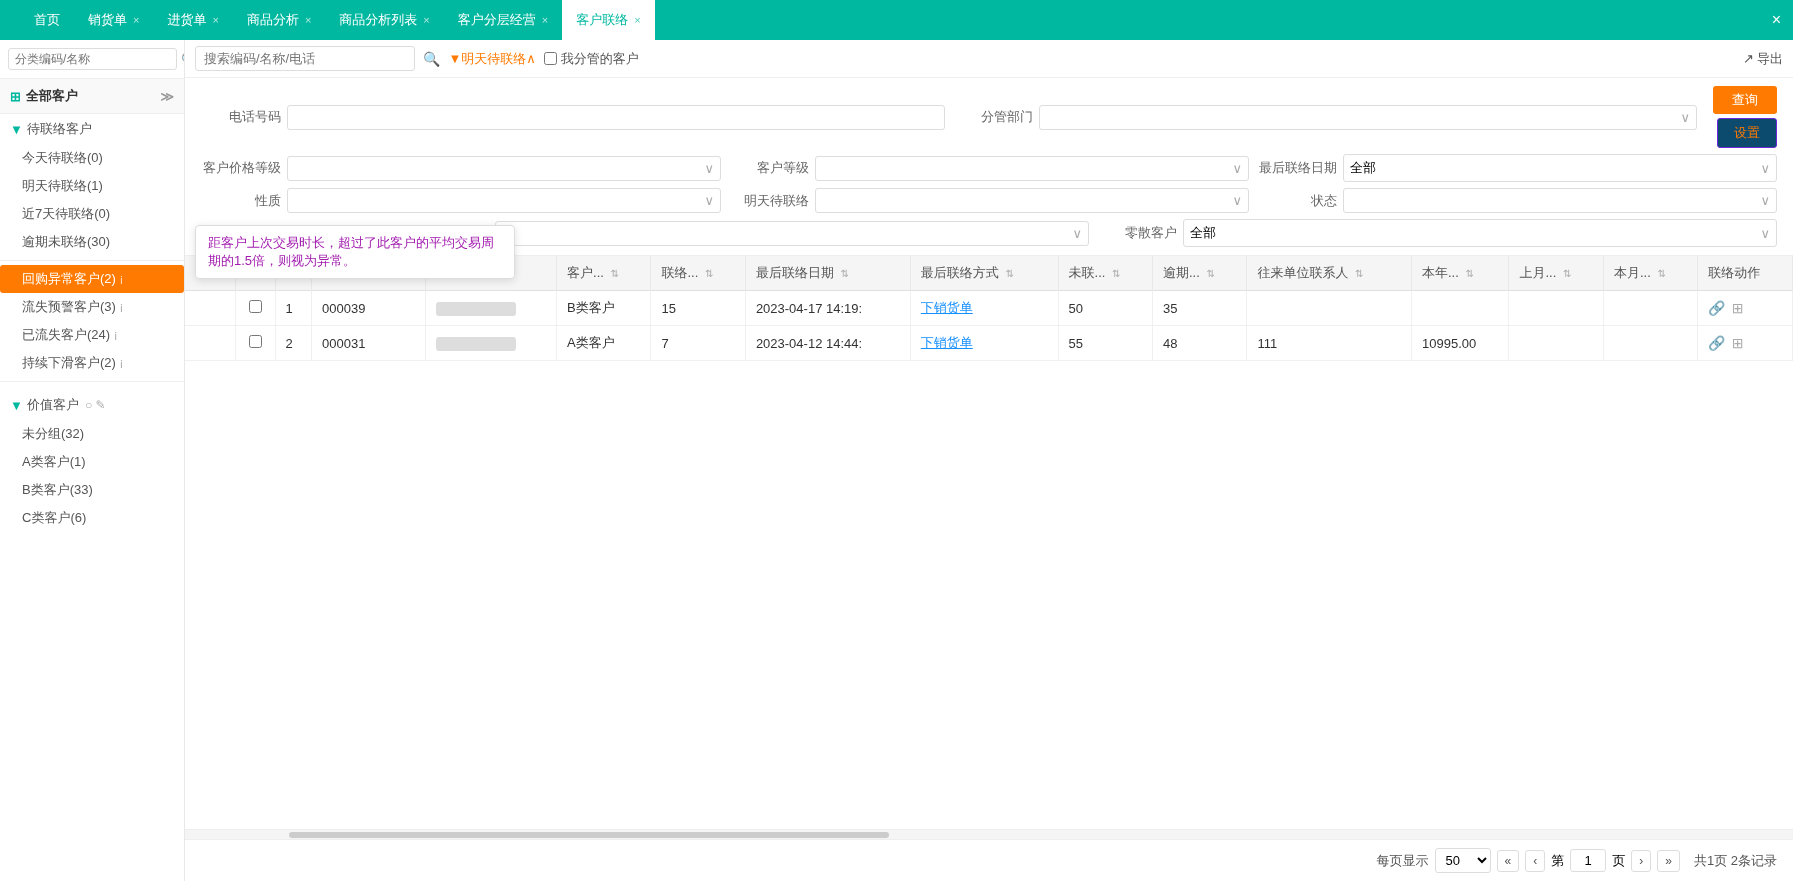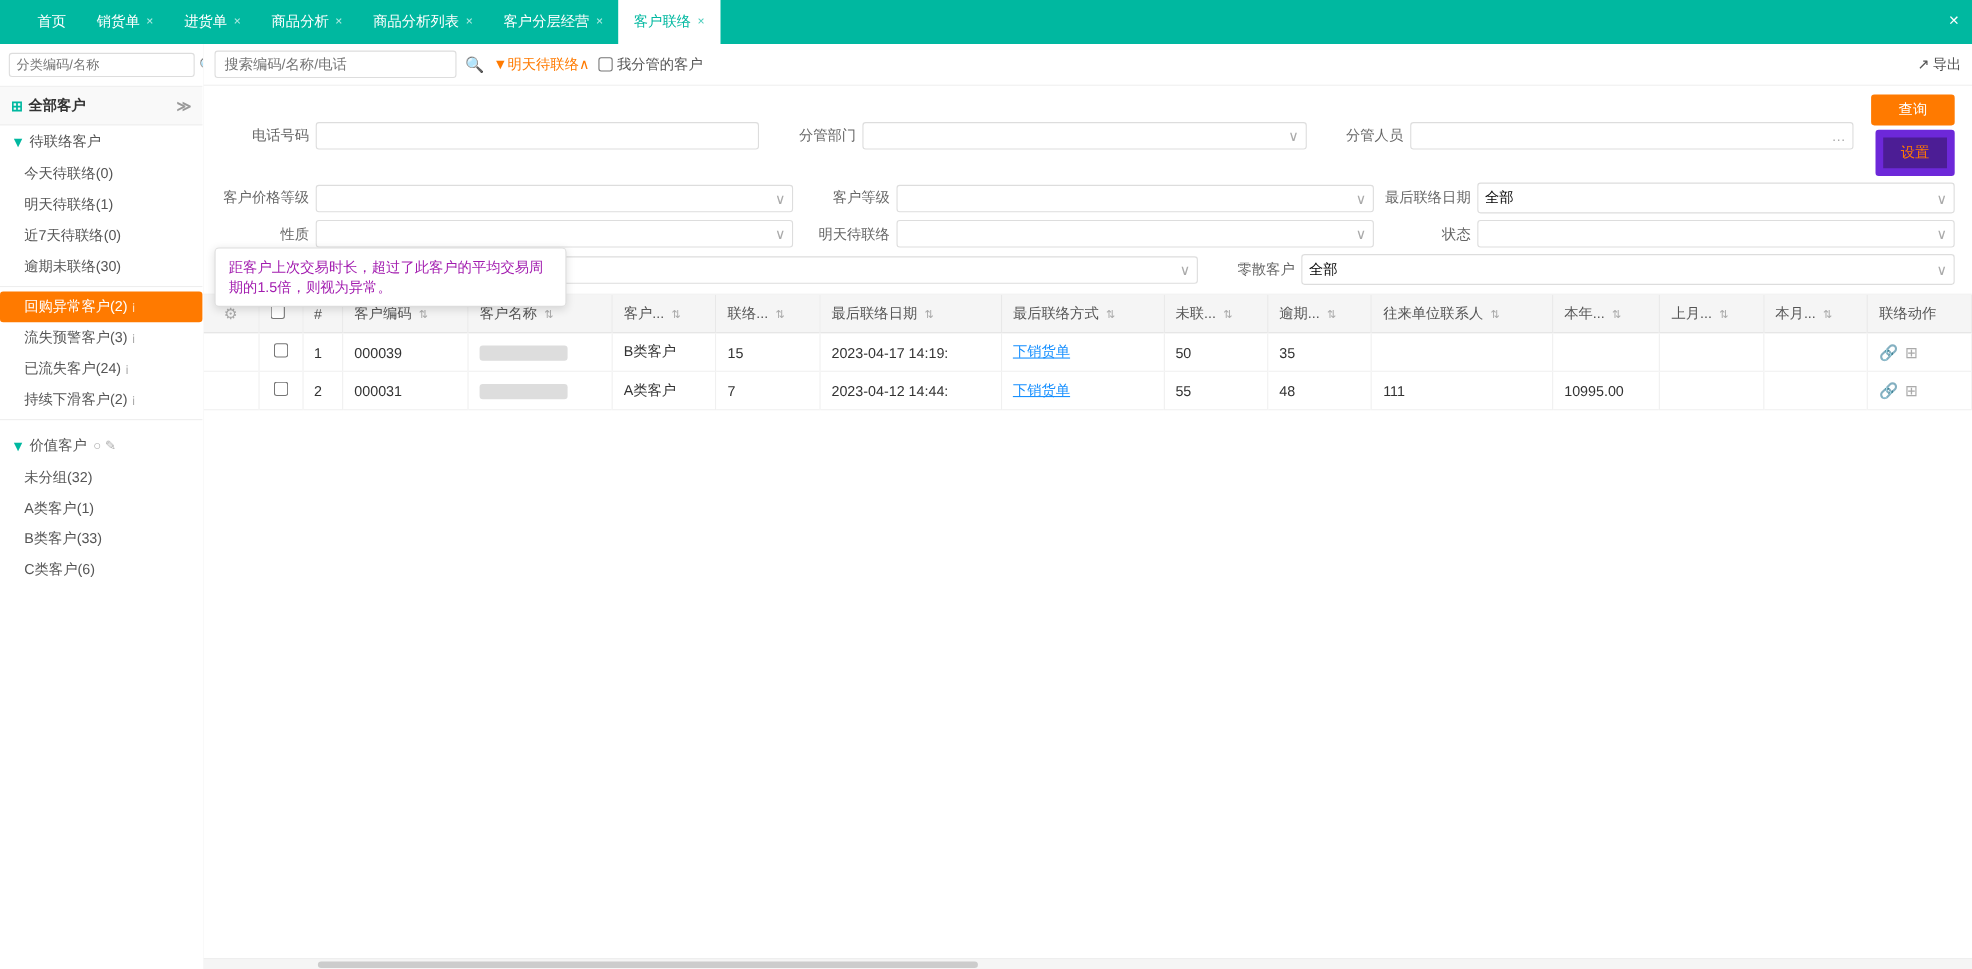--- a/index.html
+++ b/index.html
@@ -249,23 +249,23 @@
     .query-btn {
       background: #ff7a00;
       color: #fff;
       border: none;
       border-radius: 3px;
       padding: 5px 16px;
       cursor: pointer;
       font-size: 13px;
     }
     .settings-btn {
-      background: #4c1d95;
+      background: #0c4a6e;
       color: #ff7a00;
-      border: 7px solid #6d28d9;
+      border: 1px solid #6d28d9;
       border-radius: 3px;
       padding: 5px 16px;
       cursor: pointer;
       font-size: 13px;
       margin-left: 4px;
     }
     .adv-filter-right-btns {
       display: flex;
       flex-direction: column;
       gap: 4px;
@@ -531,27 +531,20 @@
       <div class="adv-filter-row">
         <div class="filter-field">
           <span class="filter-label">电话号码</span>
           <input class="filter-input" type="text" style="">
         </div>
         <div class="filter-field">
           <span class="filter-label">分管部门</span>
           <div class="filter-select">
             <span></span>
             <span class="chevron">∨</span>
-          </div>
-        </div>
-        <div class="filter-field">
-          <span class="filter-label">分管人员</span>
-          <div class="filter-select">
-            <span></span>
-            <span class="chevron">…</span>
           </div>
         </div>
         <div class="adv-filter-right-btns">
           <button class="query-btn">查询</button>
           <button class="settings-btn">设置</button>
         </div>
       </div>
 
       <div class="adv-filter-row">
         <div class="filter-field">
@@ -752,14 +745,30 @@
             </td>
           </tr>
         </tbody>
       </table>
     </div>
 
     <div class="scroll-track">
       <div class="scroll-thumb"></div>
     </div>
 
+    <div class="pagination-bar">
+      <span class="per-page-label">每页显示</span>
+      <select class="per-page-select">
+        <option>50</option>
+        <option>20</option>
+        <option>100</option>
+      </select>
+      <button class="pagination-btn">«</button>
+      <button class="pagination-btn">‹</button>
+      <span>第</span>
+      <input class="page-num-input" type="text" value="1" style="">
+      <span>页</span>
+      <button class="pagination-btn">›</button>
+      <button class="pagination-btn">»</button>
+      <span class="pagination-total">共1页 2条记录</span>
+    </div>
   </div>
 </div>
 
 </body></html>

